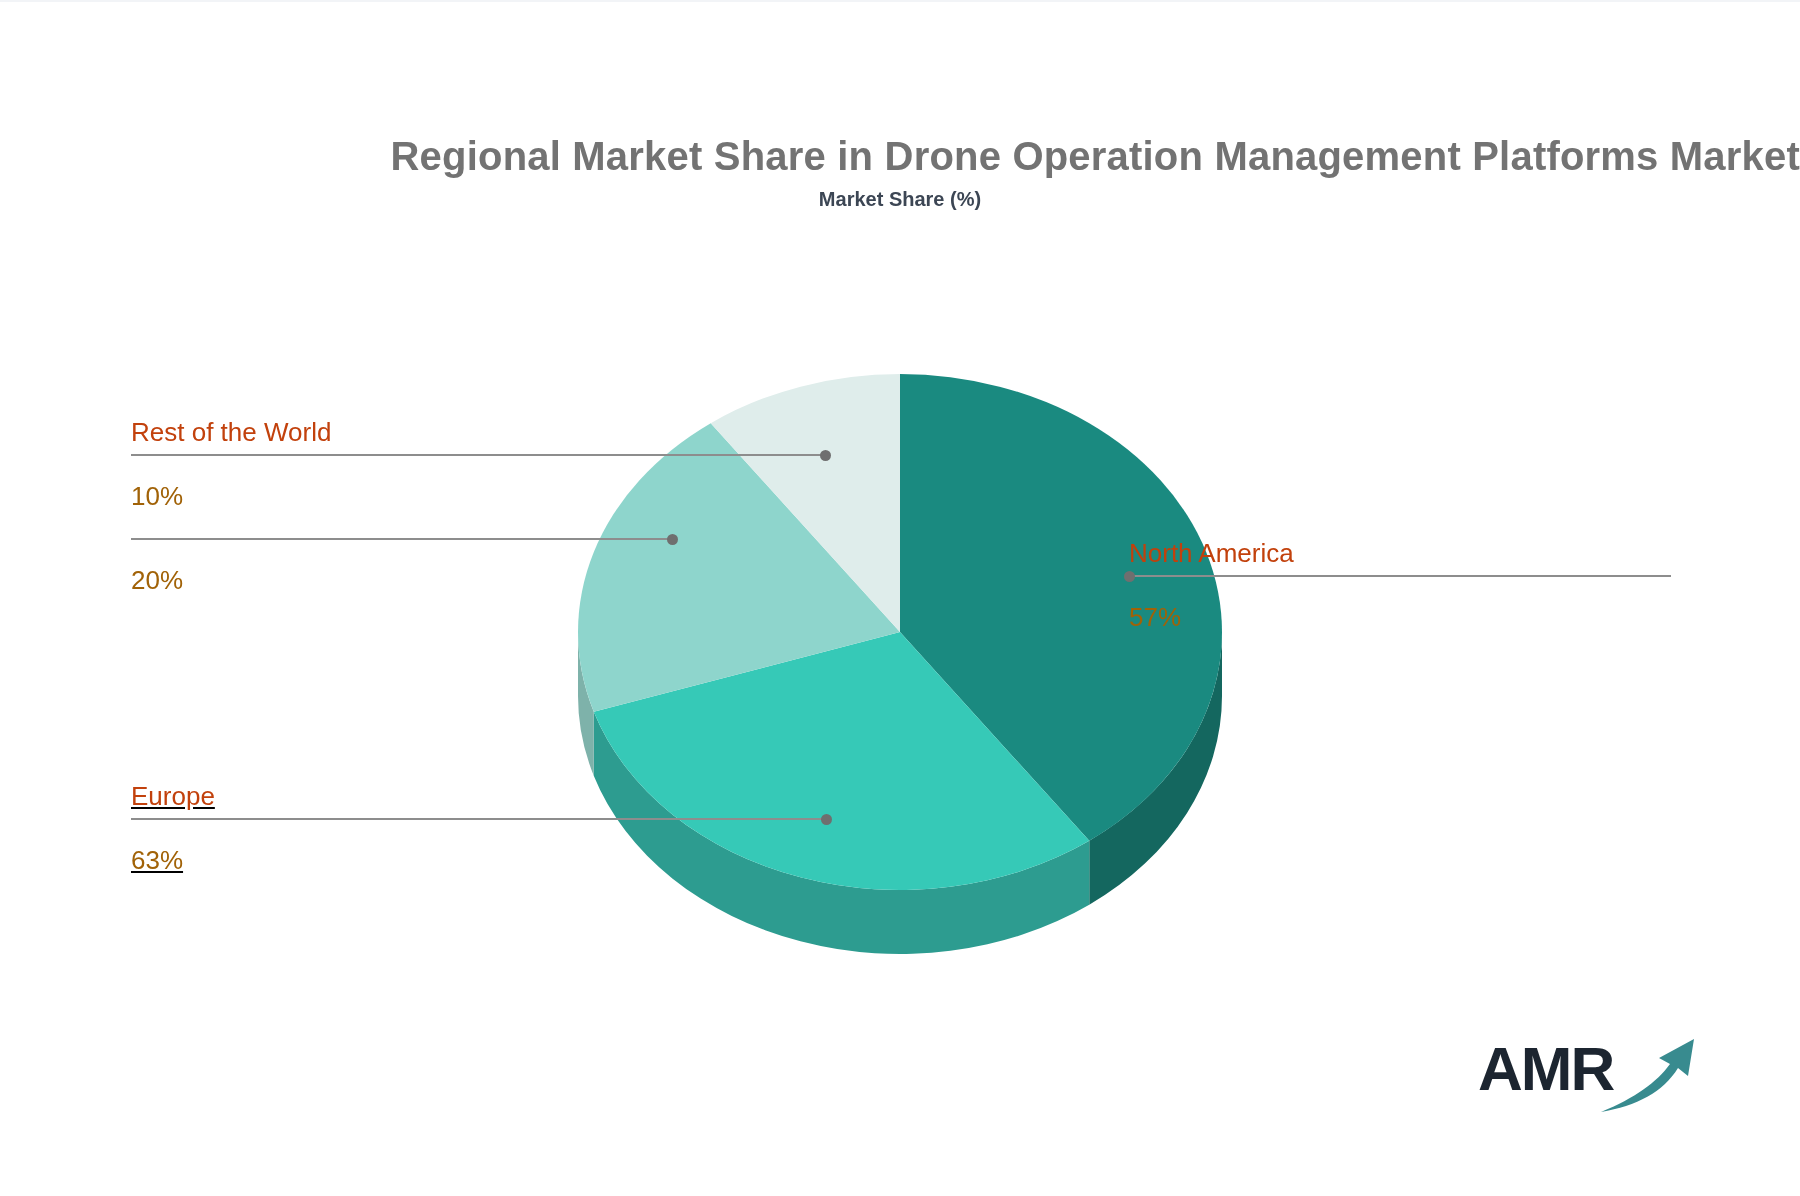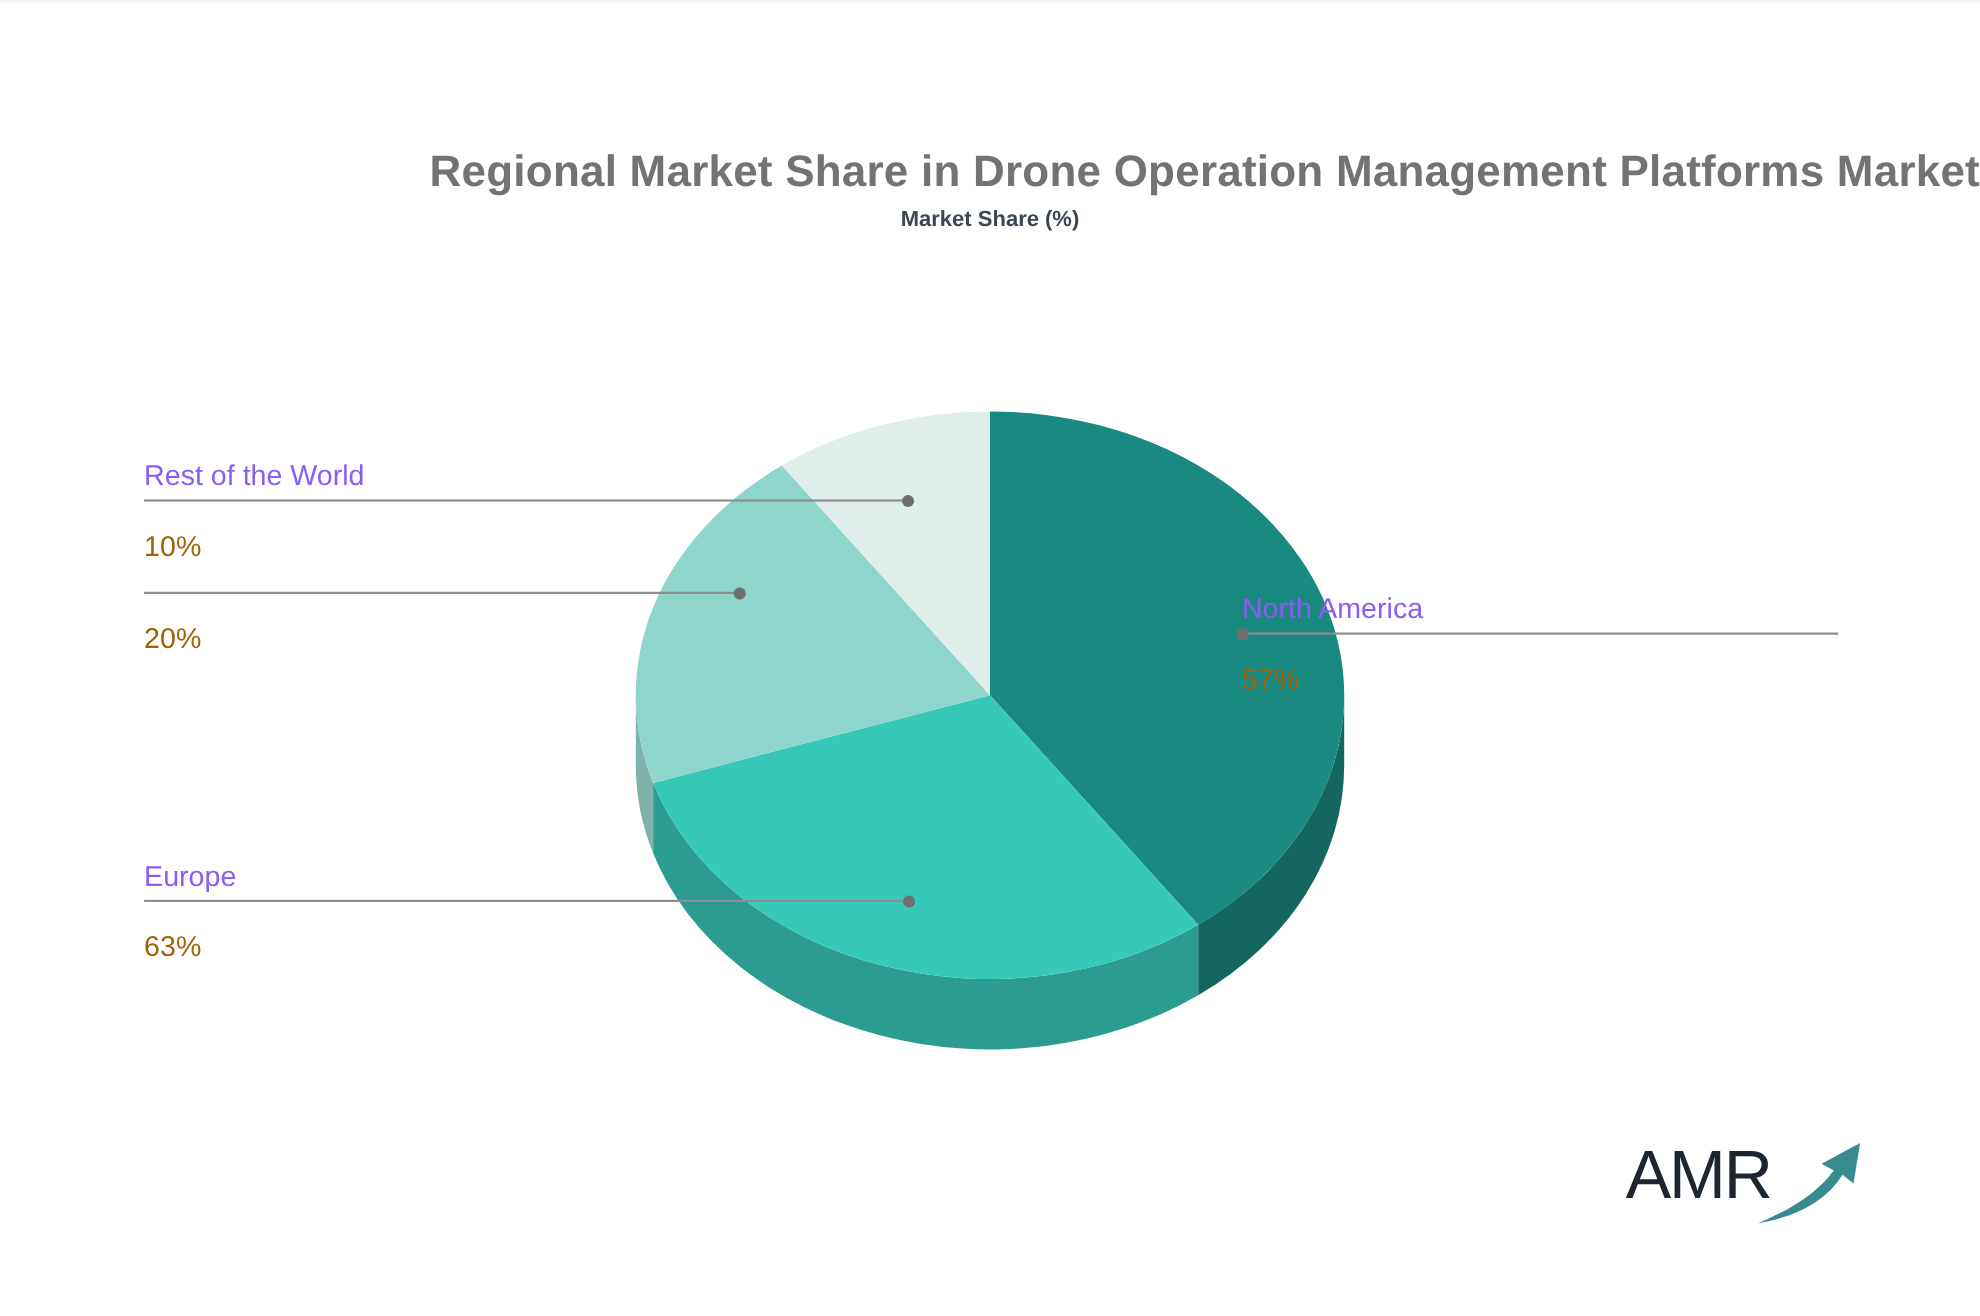--- a/index.html
+++ b/index.html
@@ -22,50 +22,50 @@
   .subtitle {
     position: absolute; top: 186px; left: 0; width: 100%;
     text-align: center;
     font-size: 20px; font-weight: 700; color: #3c4654;
   }
 
   #pie { position: absolute; left: 0; top: 0; }
 
   .callout { position: absolute; }
   .callout-label {
-    font-size: 26px; line-height: 30px; color: #8b5cf6;
+    font-size: 26px; line-height: 30px; color: #c2410c;
     margin-bottom: 7px; white-space: nowrap;
   }
   .callout-line {
     position: relative; height: 2px; background: #8d8d8d;
   }
   .callout-line .dot {
     position: absolute; top: -4.5px;
     width: 11px; height: 11px; border-radius: 50%;
     background: #6f6f6f;
   }
   .callout.left .callout-line .dot { right: -5px; }
   .callout.right .callout-line .dot { left: -5px; }
   .callout-value {
     font-size: 26px; line-height: 30px; color: #a16207;
     margin-top: 25px; white-space: nowrap;
   }
   .callout.right { text-align: left; }
 
   #callout-rest-of-the-world { left: 131px; top: 415px; width: 695px; }
   #callout-asia-pacific      { left: 131px; top: 536px; width: 542px; }
-  #callout-europe            { left: 131px; top: 779px; width: 696px; }
+  #callout-europe            { left: 131px; top: 779px; width: 696px; text-decoration: underline; }
   #callout-north-america     { right: 129px; top: 536px; width: 542px; }
 
   .logo {
     position: absolute; left: 1478px; top: 1036px;
     display: flex; align-items: flex-start;
   }
   .logo-text {
-    font-size: 62px; font-weight: 400; letter-spacing: -2px;
+    font-size: 62px; font-weight: 700; letter-spacing: -2px;
     color: #1c2530; line-height: 62px; text-align: center;
   }
   .logo-arrow { margin-left: -14px; margin-top: -4px; }
 </style>
 </head>
 <body>
 
 <div class="canvas">
 
   <div class="title">Regional Market Share in Drone Operation Management Platforms Market</div>

